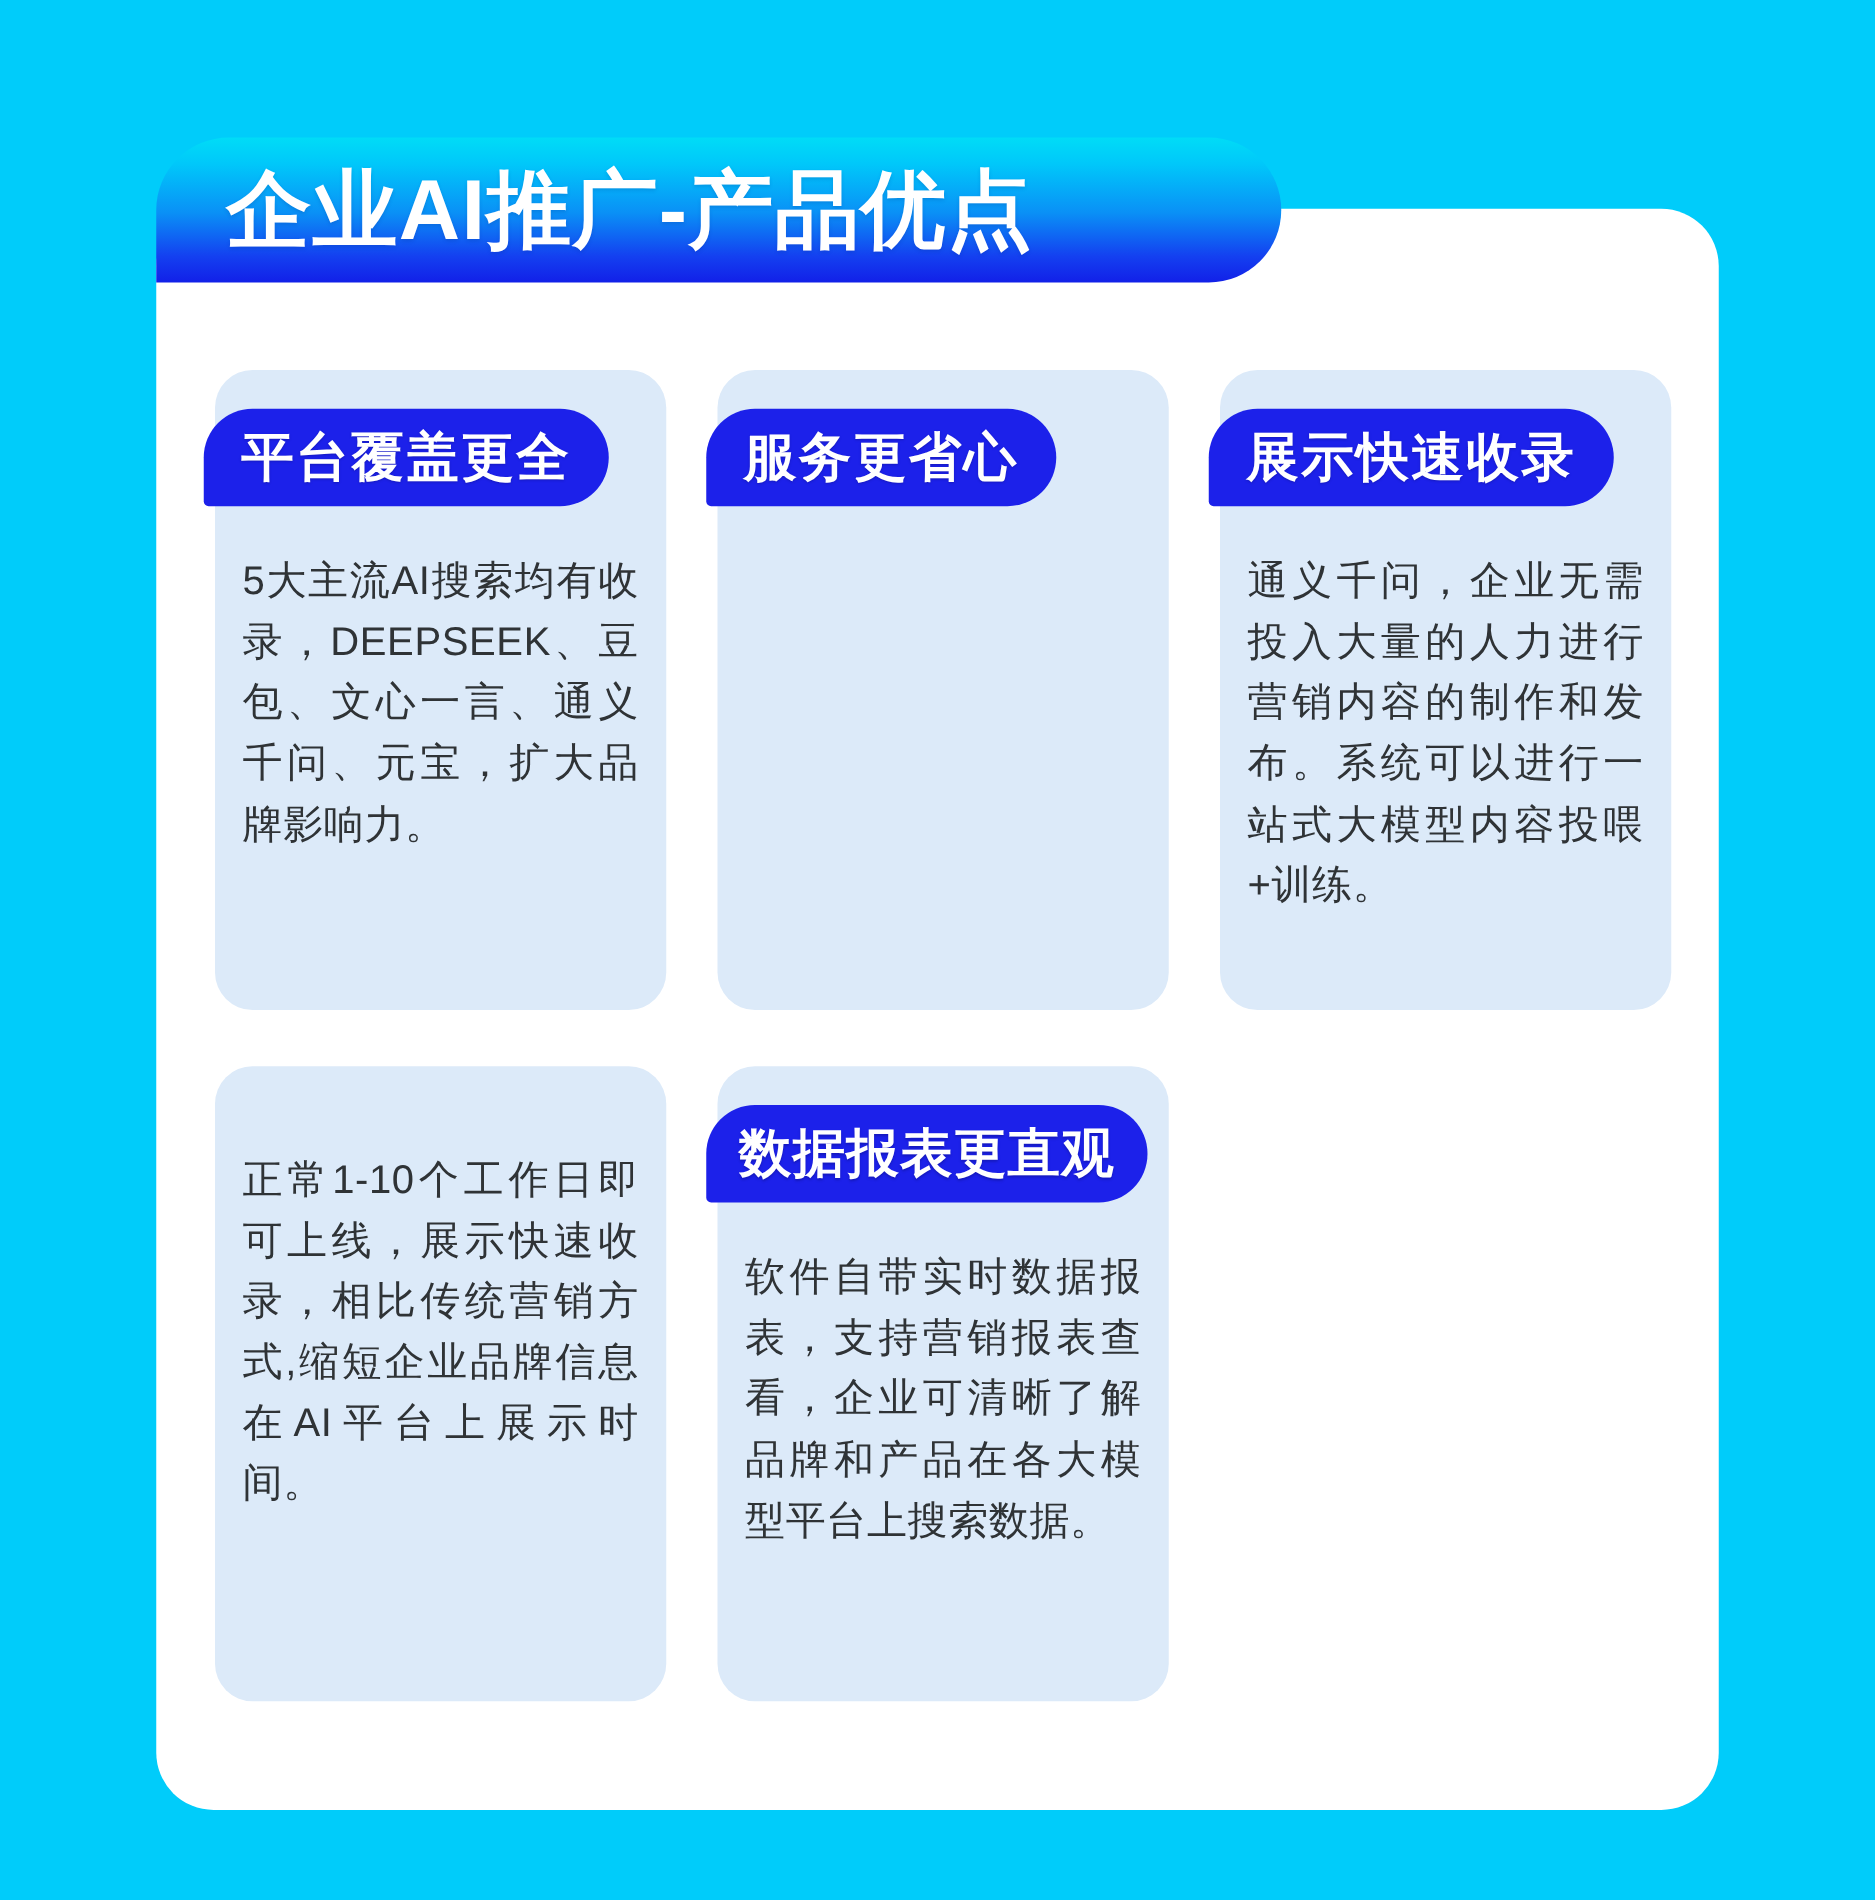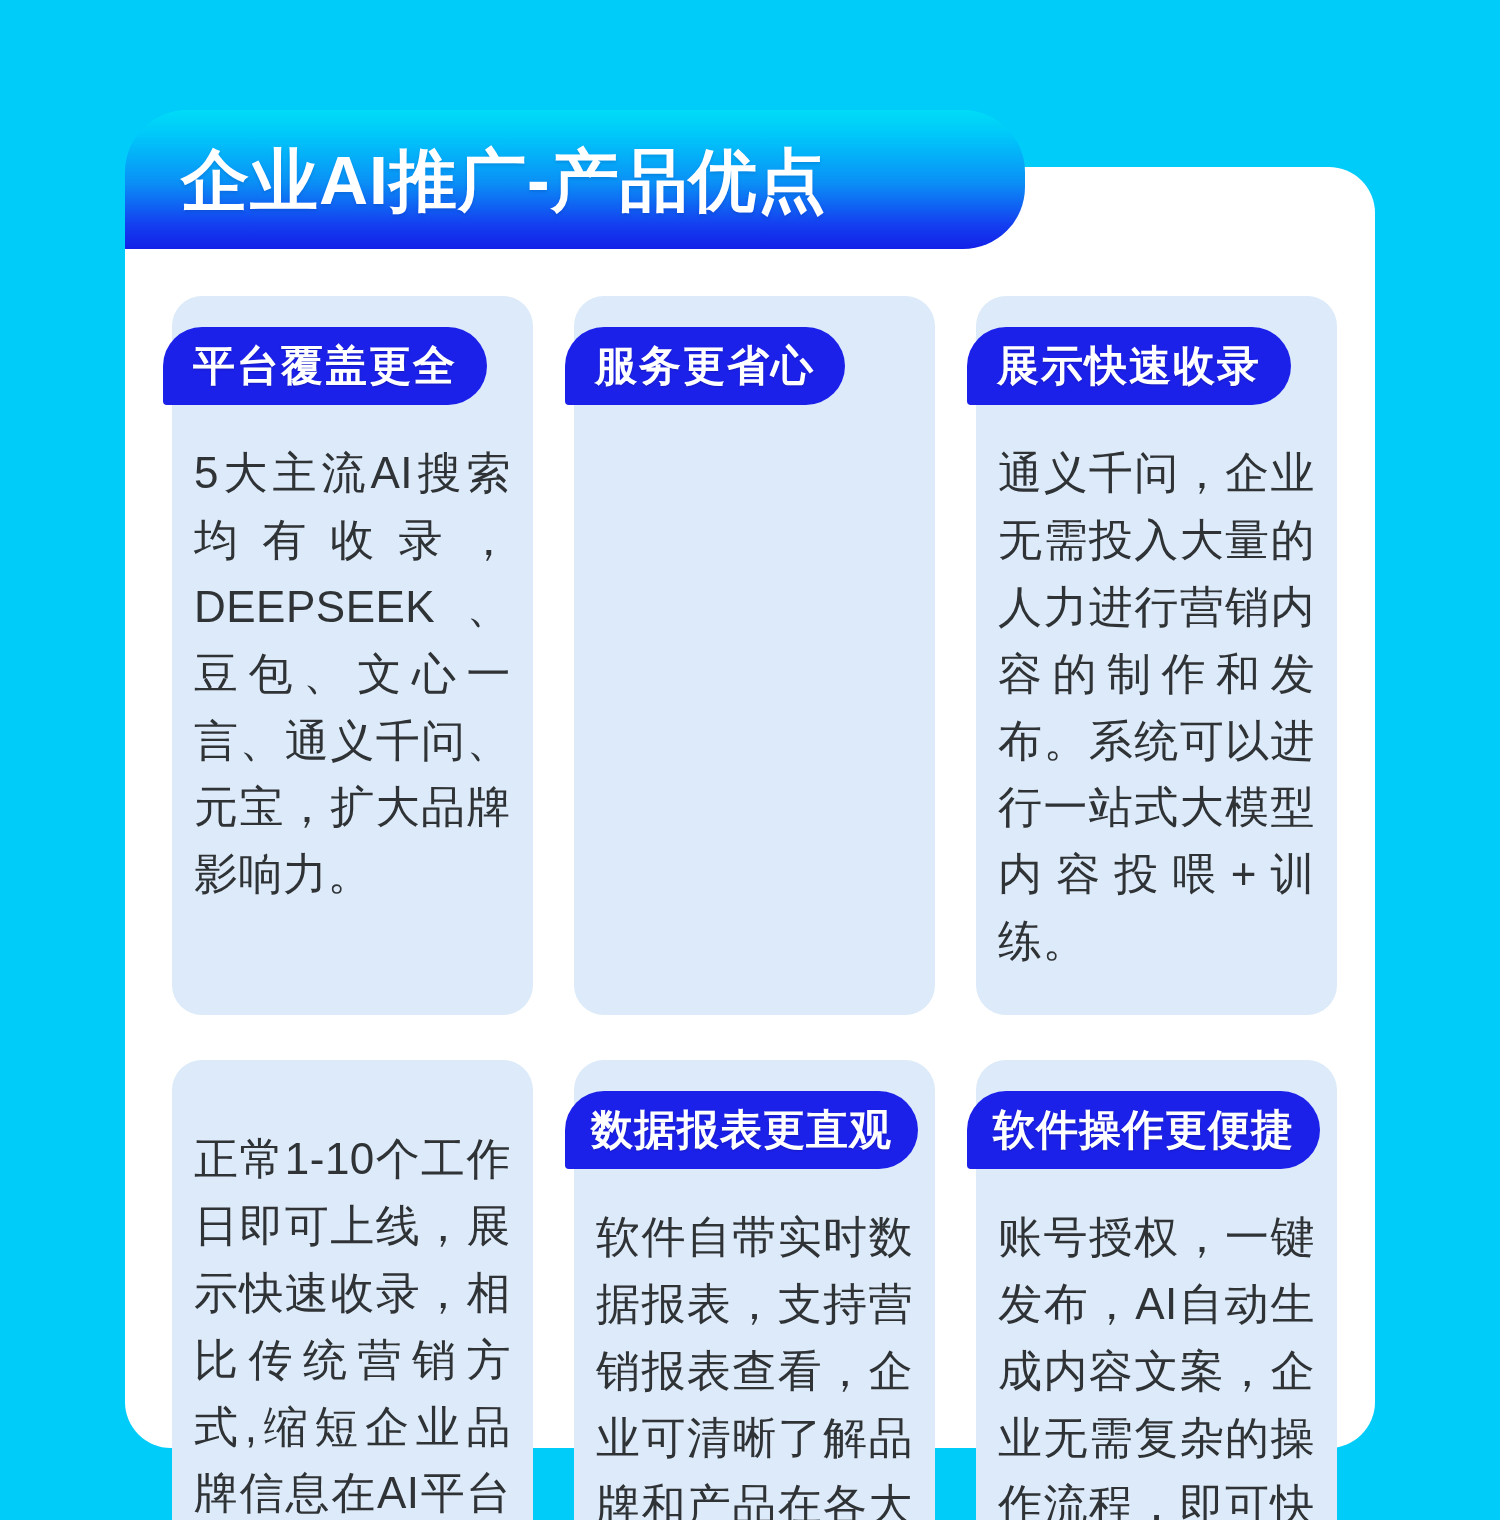--- a/index.html
+++ b/index.html
@@ -32,21 +32,21 @@
     background: #FFFFFF;
     border-radius: 46px;
   }
 
   
   .title-banner {
     position: absolute;
     left: 125px;
     top: 110px;
     width: 900px;
-    height: 139px;
+    height: 116px;
     border-radius: 62px 62px 62px 0;
     background: linear-gradient(180deg,
                 #00DCF7 0%,
                 #00C8FA 18%,
                 #0A90F6 52%,
                 #1440F0 82%,
                 #1220E8 100%);
     display: flex;
     align-items: center;
     box-sizing: border-box;
@@ -101,21 +101,21 @@
     letter-spacing: 2px;
     white-space: nowrap;
     box-sizing: border-box;
     text-shadow: 0 1px 2px rgba(0,0,60,0.25);
   }
   .card-pill.wide { padding: 0 26px; letter-spacing: 1px; text-align: center; }
 
   .card-body {
     margin: 66px 22px 0 22px;
     color: #2F3336;
-    font-size: 44px;
+    font-size: 32px;
     line-height: 1.52;
     letter-spacing: 0.5px;
     text-align: justify;
     text-justify: inter-ideograph;
   }
 </style>
 </head>
 <body>
 
 <div class="poster">
@@ -144,19 +144,15 @@
 
     <div class="card row2">
       <div class="card-body">正常1-10个工作日即可上线，展示快速收录，相比传统营销方式,缩短企业品牌信息在AI平台上展示时间。</div>
     </div>
 
     <div class="card row2">
       <div class="card-pill wide">数据报表更直观</div>
       <div class="card-body">软件自带实时数据报表，支持营销报表查看，企业可清晰了解品牌和产品在各大模型平台上搜索数据。</div>
     </div>
 
-    <div class="card row2">
-      <div class="card-pill wide">软件操作更便捷</div>
-      <div class="card-body">账号授权，一键发布，AI自动生成内容文案，企业无需复杂的操作流程，即可快速发布投喂内容。</div>
-    </div>
 
   </div>
 </div>
 
 </body></html>

